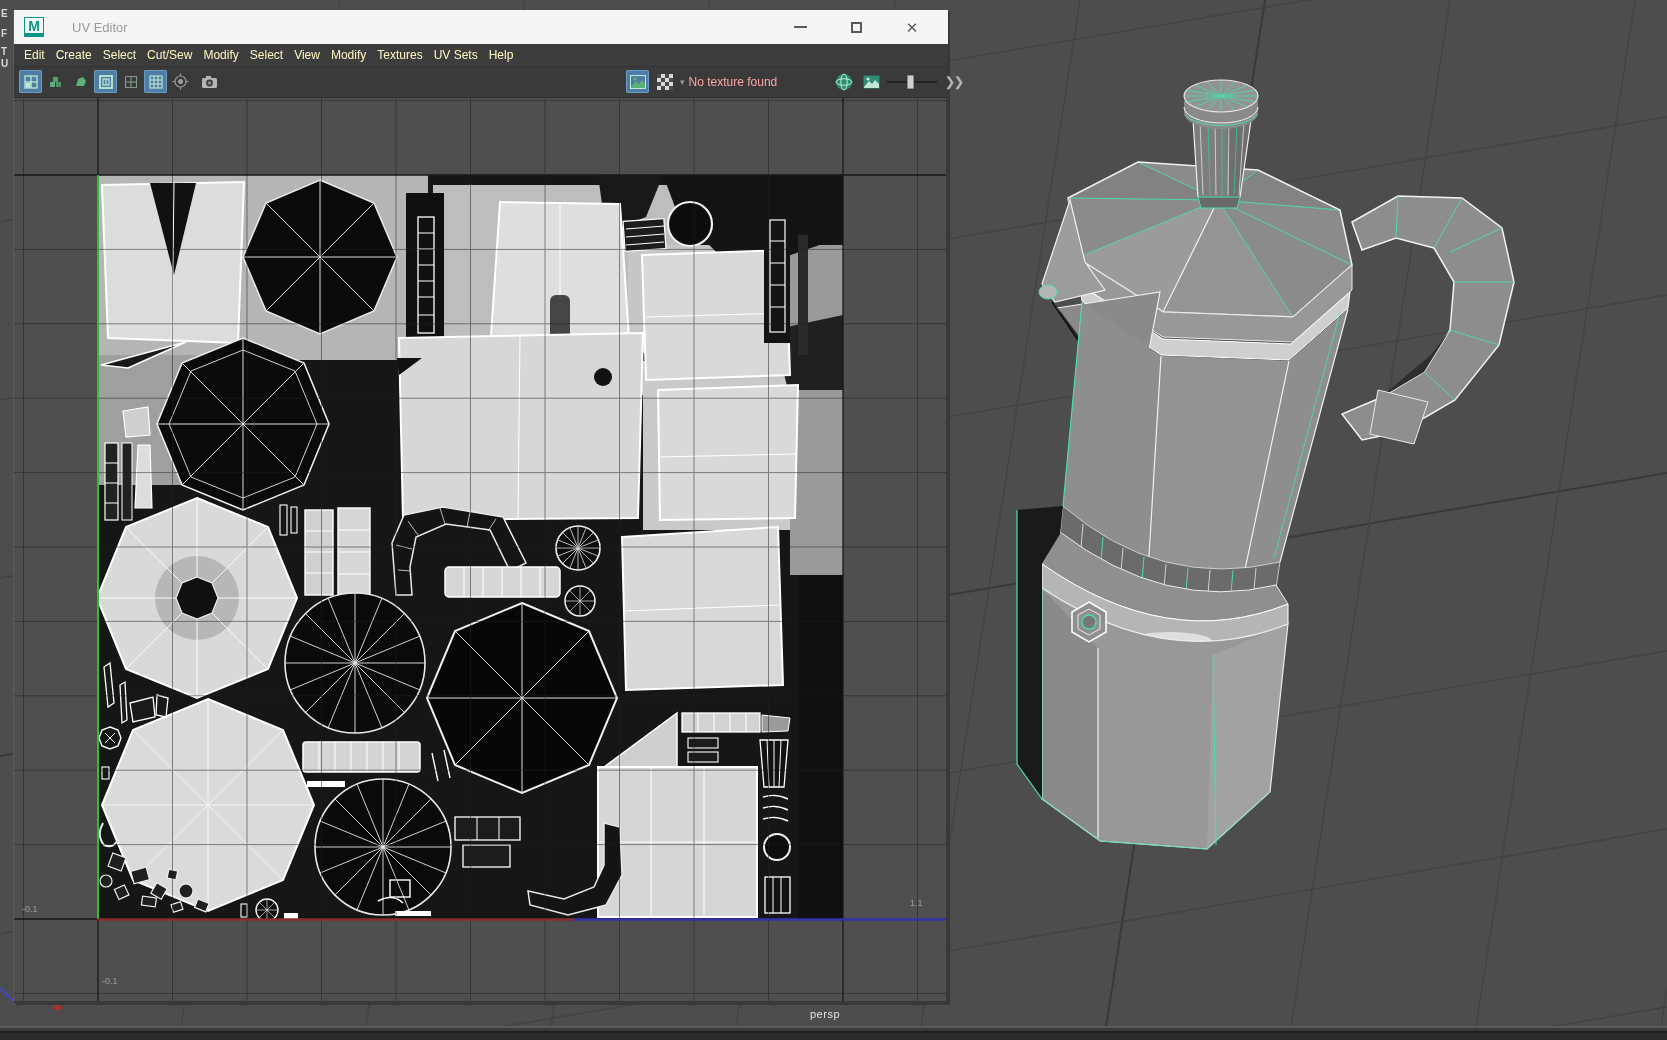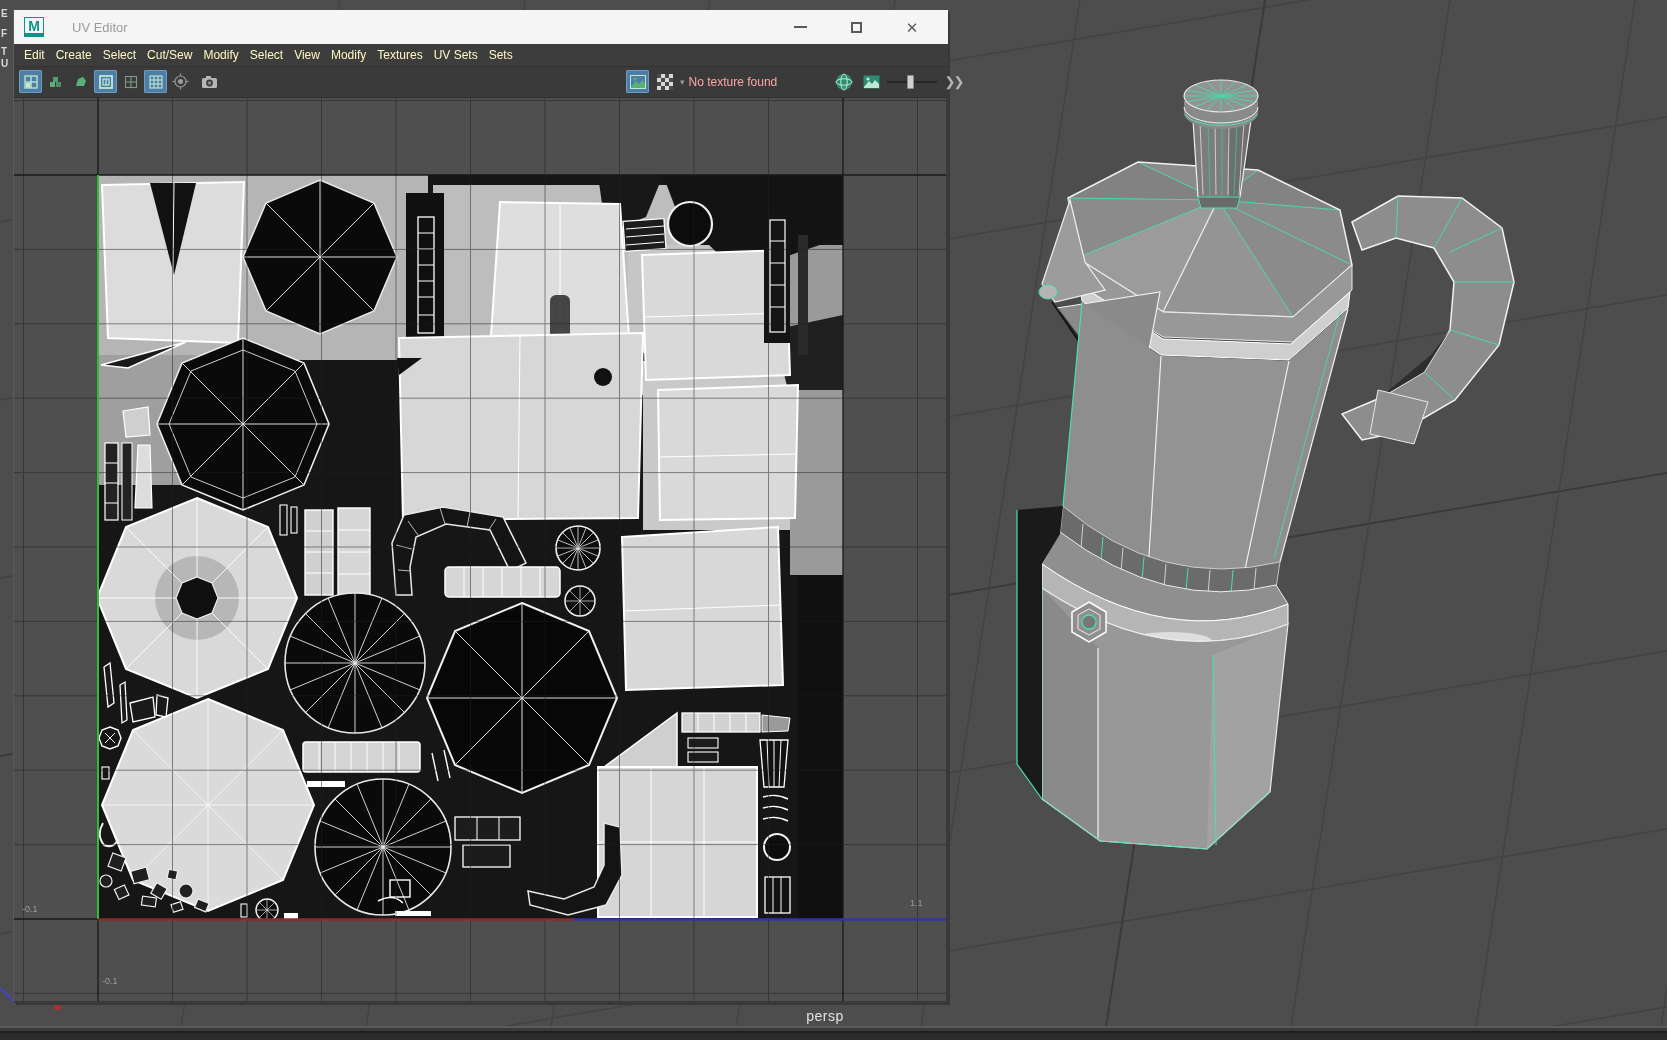--- a/index.html
+++ b/index.html
@@ -49,21 +49,21 @@
   .slider .track { position:absolute; left:0; right:0; top:11px; height:2px; background:#242424; }
   .slider .handle { position:absolute; left:20px; top:5px; width:7px; height:14px; background:#cfcfcf; border:1px solid #8a8a8a; border-radius:1px; }
   .chevrons { font-size:13px; color:#b5b5b5; letter-spacing:-2px; margin-left:4px; }
 
   .uv-canvas { position:relative; width:932px; height:904px; background:#4f4f4f; overflow:hidden; border-top:1px solid #2e2e2e;text-decoration:underline; }
   .uv-label { position:absolute; font-size:9px; color:#9b9b9b; }
 
   
   .edge-letter { position:absolute; left:1px; font-size:10px; color:#d8d8d8; font-weight:bold; }
   .persp-label { position:absolute; left:790px; top:1008px; width:70px; text-align:center;
-                 font-size:14px; color:#e2e2e2; letter-spacing:0.5px; }
+                 font-size:11px; color:#e2e2e2; letter-spacing:0.5px; }
   .bottom-strip { position:absolute; left:0; top:1026px; width:1667px; height:14px;
                   background:linear-gradient(#5a5a5a 0 2px, #3a3a3a 2px 5px, #1f1f1f 5px 7px, #2b2b2b 7px 100%); }
 </style>
 </head>
 <body>
 
 <div id="root">
 
   <svg id="bg-svg" width="1667" height="1040" viewBox="0 0 1667 1040">
     <rect width="1667" height="1040" fill="#4d4d4d"></rect>
@@ -236,21 +236,21 @@
       <span class="menu-item">Edit</span>
       <span class="menu-item">Create</span>
       <span class="menu-item">Select</span>
       <span class="menu-item">Cut/Sew</span>
       <span class="menu-item">Modify</span>
       <span class="menu-item">Select</span>
       <span class="menu-item">View</span>
       <span class="menu-item">Modify</span>
       <span class="menu-item">Textures</span>
       <span class="menu-item">UV Sets</span>
-      <span class="menu-item">Sets</span>
+      <span class="menu-item">Help</span>
     </div>
 
     <div class="toolbar">
       <div class="tb-left">
         <div class="tb-btn sel">
           <svg width="16" height="16">
               <g fill="none" stroke="#bfe9d4" stroke-width="1.3">
                 <rect x="2" y="2" width="12" height="12"></rect>
                 <line x1="8" y1="2" x2="8" y2="14"></line>
                 <line x1="2" y1="8" x2="14" y2="8"></line>

